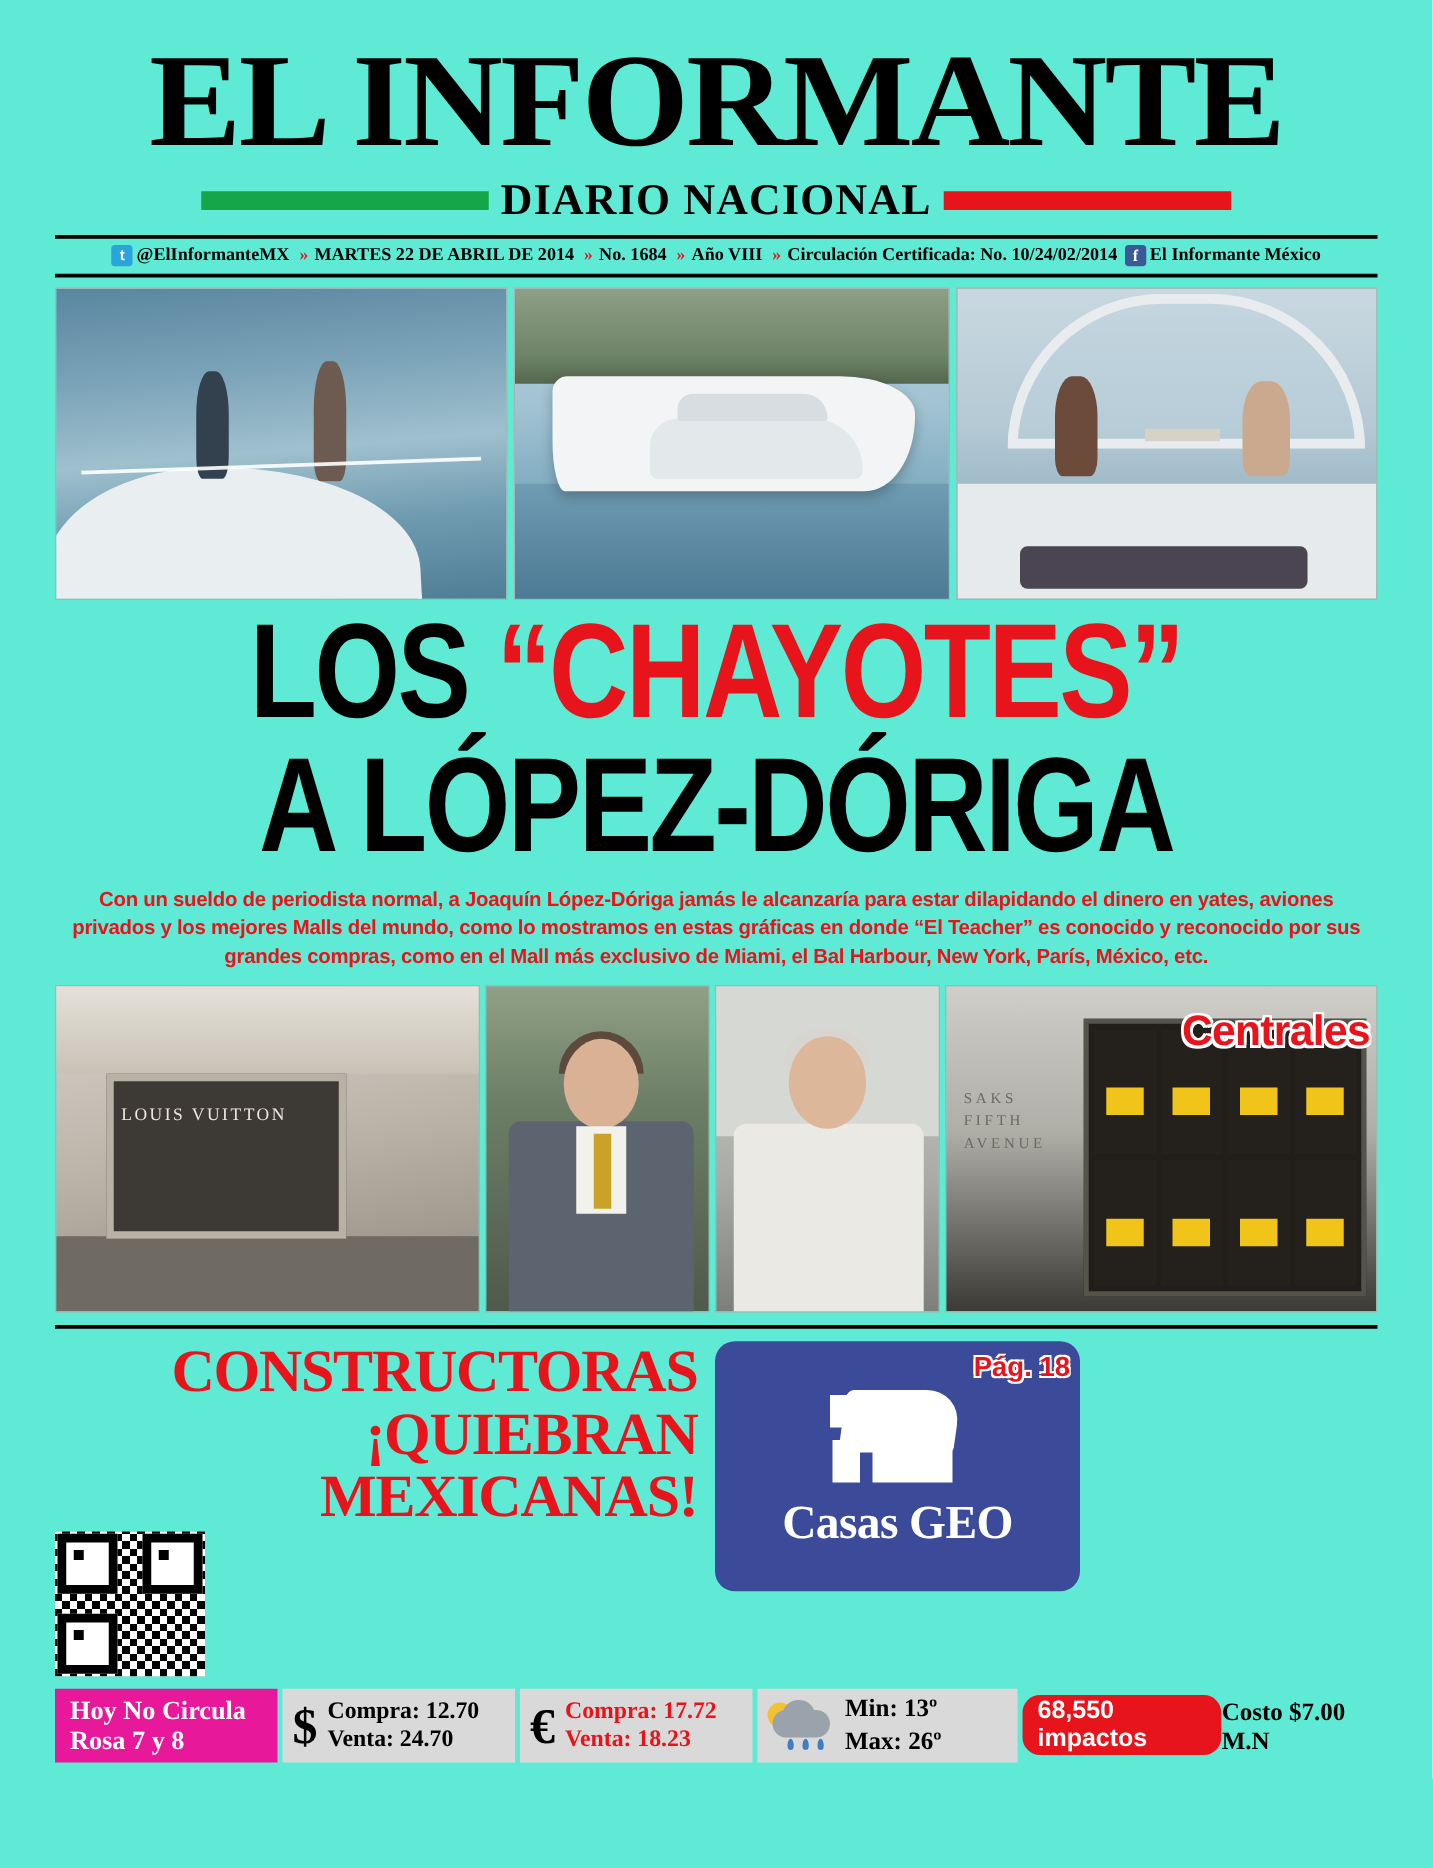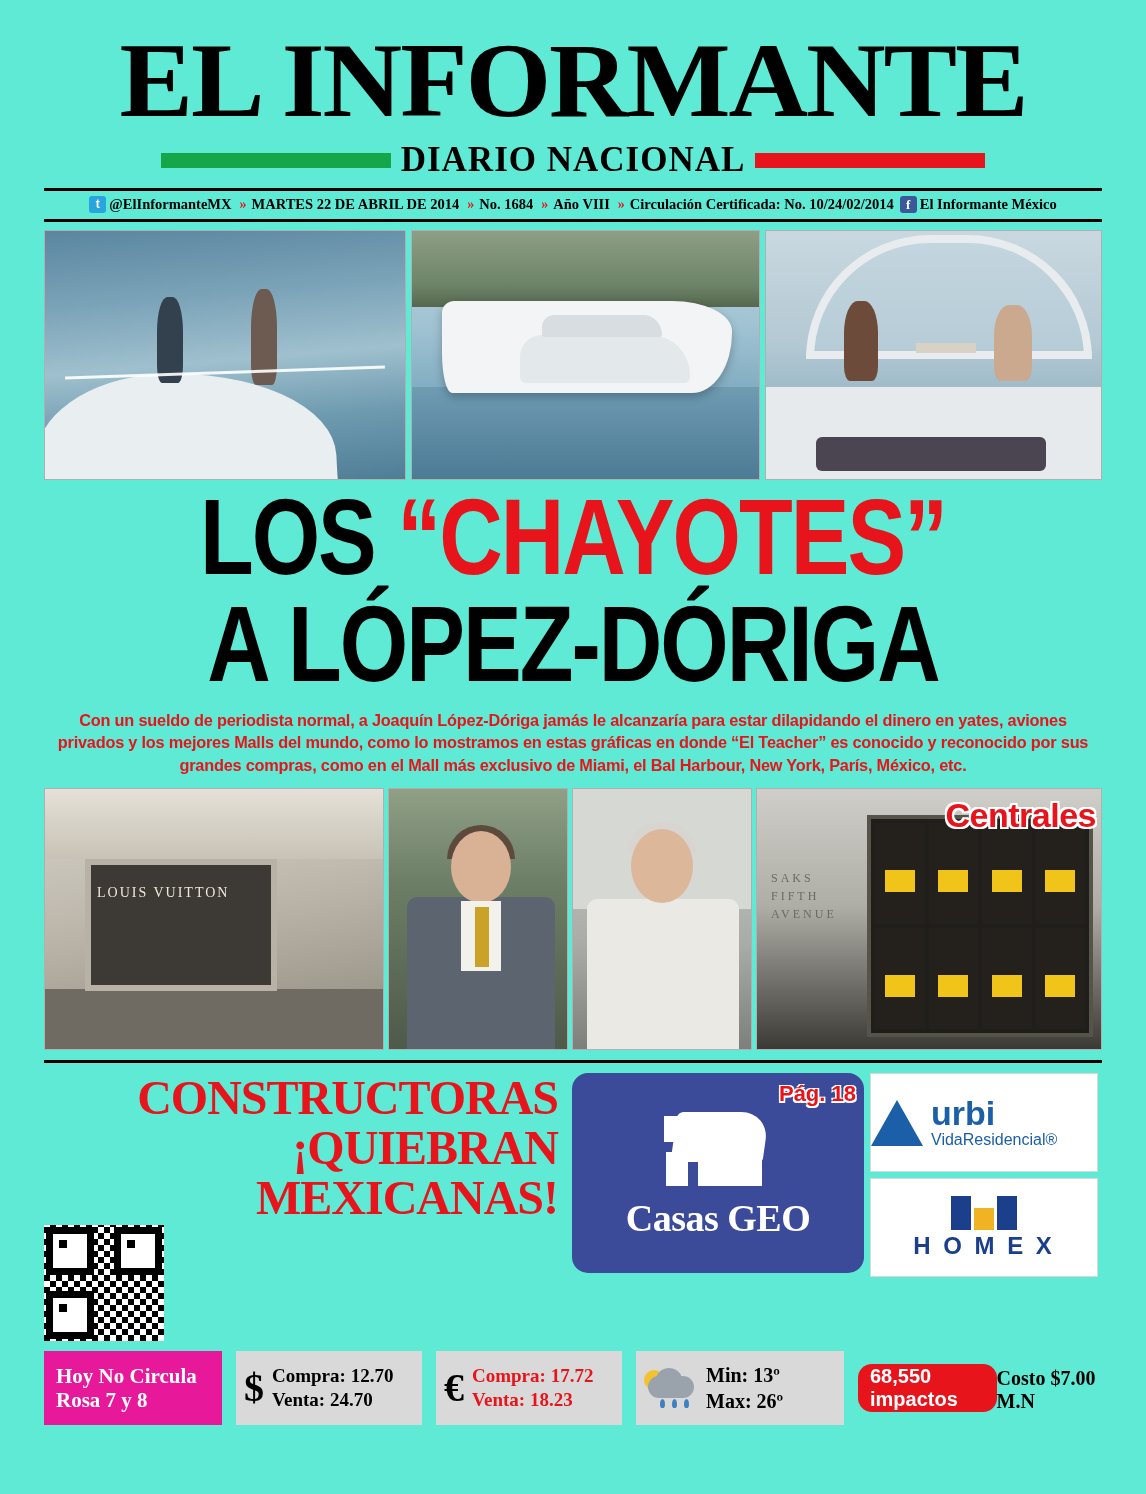--- a/index.html
+++ b/index.html
@@ -279,21 +279,21 @@
     content:""; position:absolute; left: 20%; top: 46%; width: 60%; height: 22%;
     background: #f0c419;
   }
   .saks {
     position: absolute; left: 14px; top: 80px; z-index: 5;
     color: #6d6a63; font-family: "Liberation Serif", serif; font-size: 12px;
     letter-spacing: 3px; line-height: 1.5; text-align: left;
   }
   .centrales {
     position: absolute;
-    right: 6px; top: 8px;
+    right: 6px; top: 18px;
     z-index: 9;
     color: #e8141b;
     font-family: "Liberation Sans", sans-serif;
     font-weight: bold;
     font-size: 34px;
     letter-spacing: -0.5px;
     text-shadow: -2px -2px 0 #fff, 2px -2px 0 #fff, -2px 2px 0 #fff, 2px 2px 0 #fff,
                  0 -2px 0 #fff, 0 2px 0 #fff, -2px 0 0 #fff, 2px 0 0 #fff;
   }
 
@@ -393,22 +393,22 @@
   .homex-mark .b1 { width: 20px; height: 34px; background:#1b3f8b;}
   .homex-mark .b2 { width: 20px; height: 22px; background:#f0b323;}
   .homex-mark .b3 { width: 20px; height: 34px; background:#1b3f8b;}
   .homex-txt { font-family:"Liberation Sans", sans-serif; font-weight:bold; font-size:24px; letter-spacing:3px; color:#1b3f8b;}
 
   
   .footer {
     display: flex;
     margin-top: 10px;
     align-items: stretch;
-    gap: 14px;
-    height: 74px;
+    gap: 4px;
+    height: 59px;
   }
   .f-hoy {
     background: #e8189a; color: #fff;
     width: 178px;
     font-family: "Liberation Serif", serif; font-weight: bold; font-size: 21px;
     display: flex; flex-direction: column; justify-content: center; padding-left: 12px;
     box-sizing: border-box; line-height: 1.15;
   }
   .f-usd, .f-eur {
     background: #d9d9d9; display: flex; align-items: center; gap: 8px; padding: 0 8px;
@@ -573,37 +573,20 @@
       <div class="ad-geo">
         <div class="pag18">Pág. 18</div>
         <div class="geo-mark">
           <span class="roof"></span>
           <span class="sq1"></span>
           <span class="sq2"></span>
           <span class="sq3"></span>
         </div>
         <div class="geo-text">Casas GEO</div>
       </div>
-      <div class="ad-col">
-        <div class="ad-urbi">
-          <span class="urbi-tri"></span>
-          <span class="urbi-txt">
-            <span class="t1">urbi</span>
-            <span class="t2">VidaResidencial®</span>
-          </span>
-        </div>
-        <div class="ad-homex">
-          <span class="homex-mark">
-            <span class="b1"></span>
-            <span class="b2"></span>
-            <span class="b3"></span>
-          </span>
-          <span class="homex-txt">H O M E X</span>
-        </div>
-      </div>
     </div>
   </div>
 
   <div class="footer">
     <div class="f-hoy">
       <span>Hoy No Circula</span>
       <span>Rosa 7 y 8</span>
     </div>
     <div class="f-usd">
       <span class="cur-sym">$</span>

